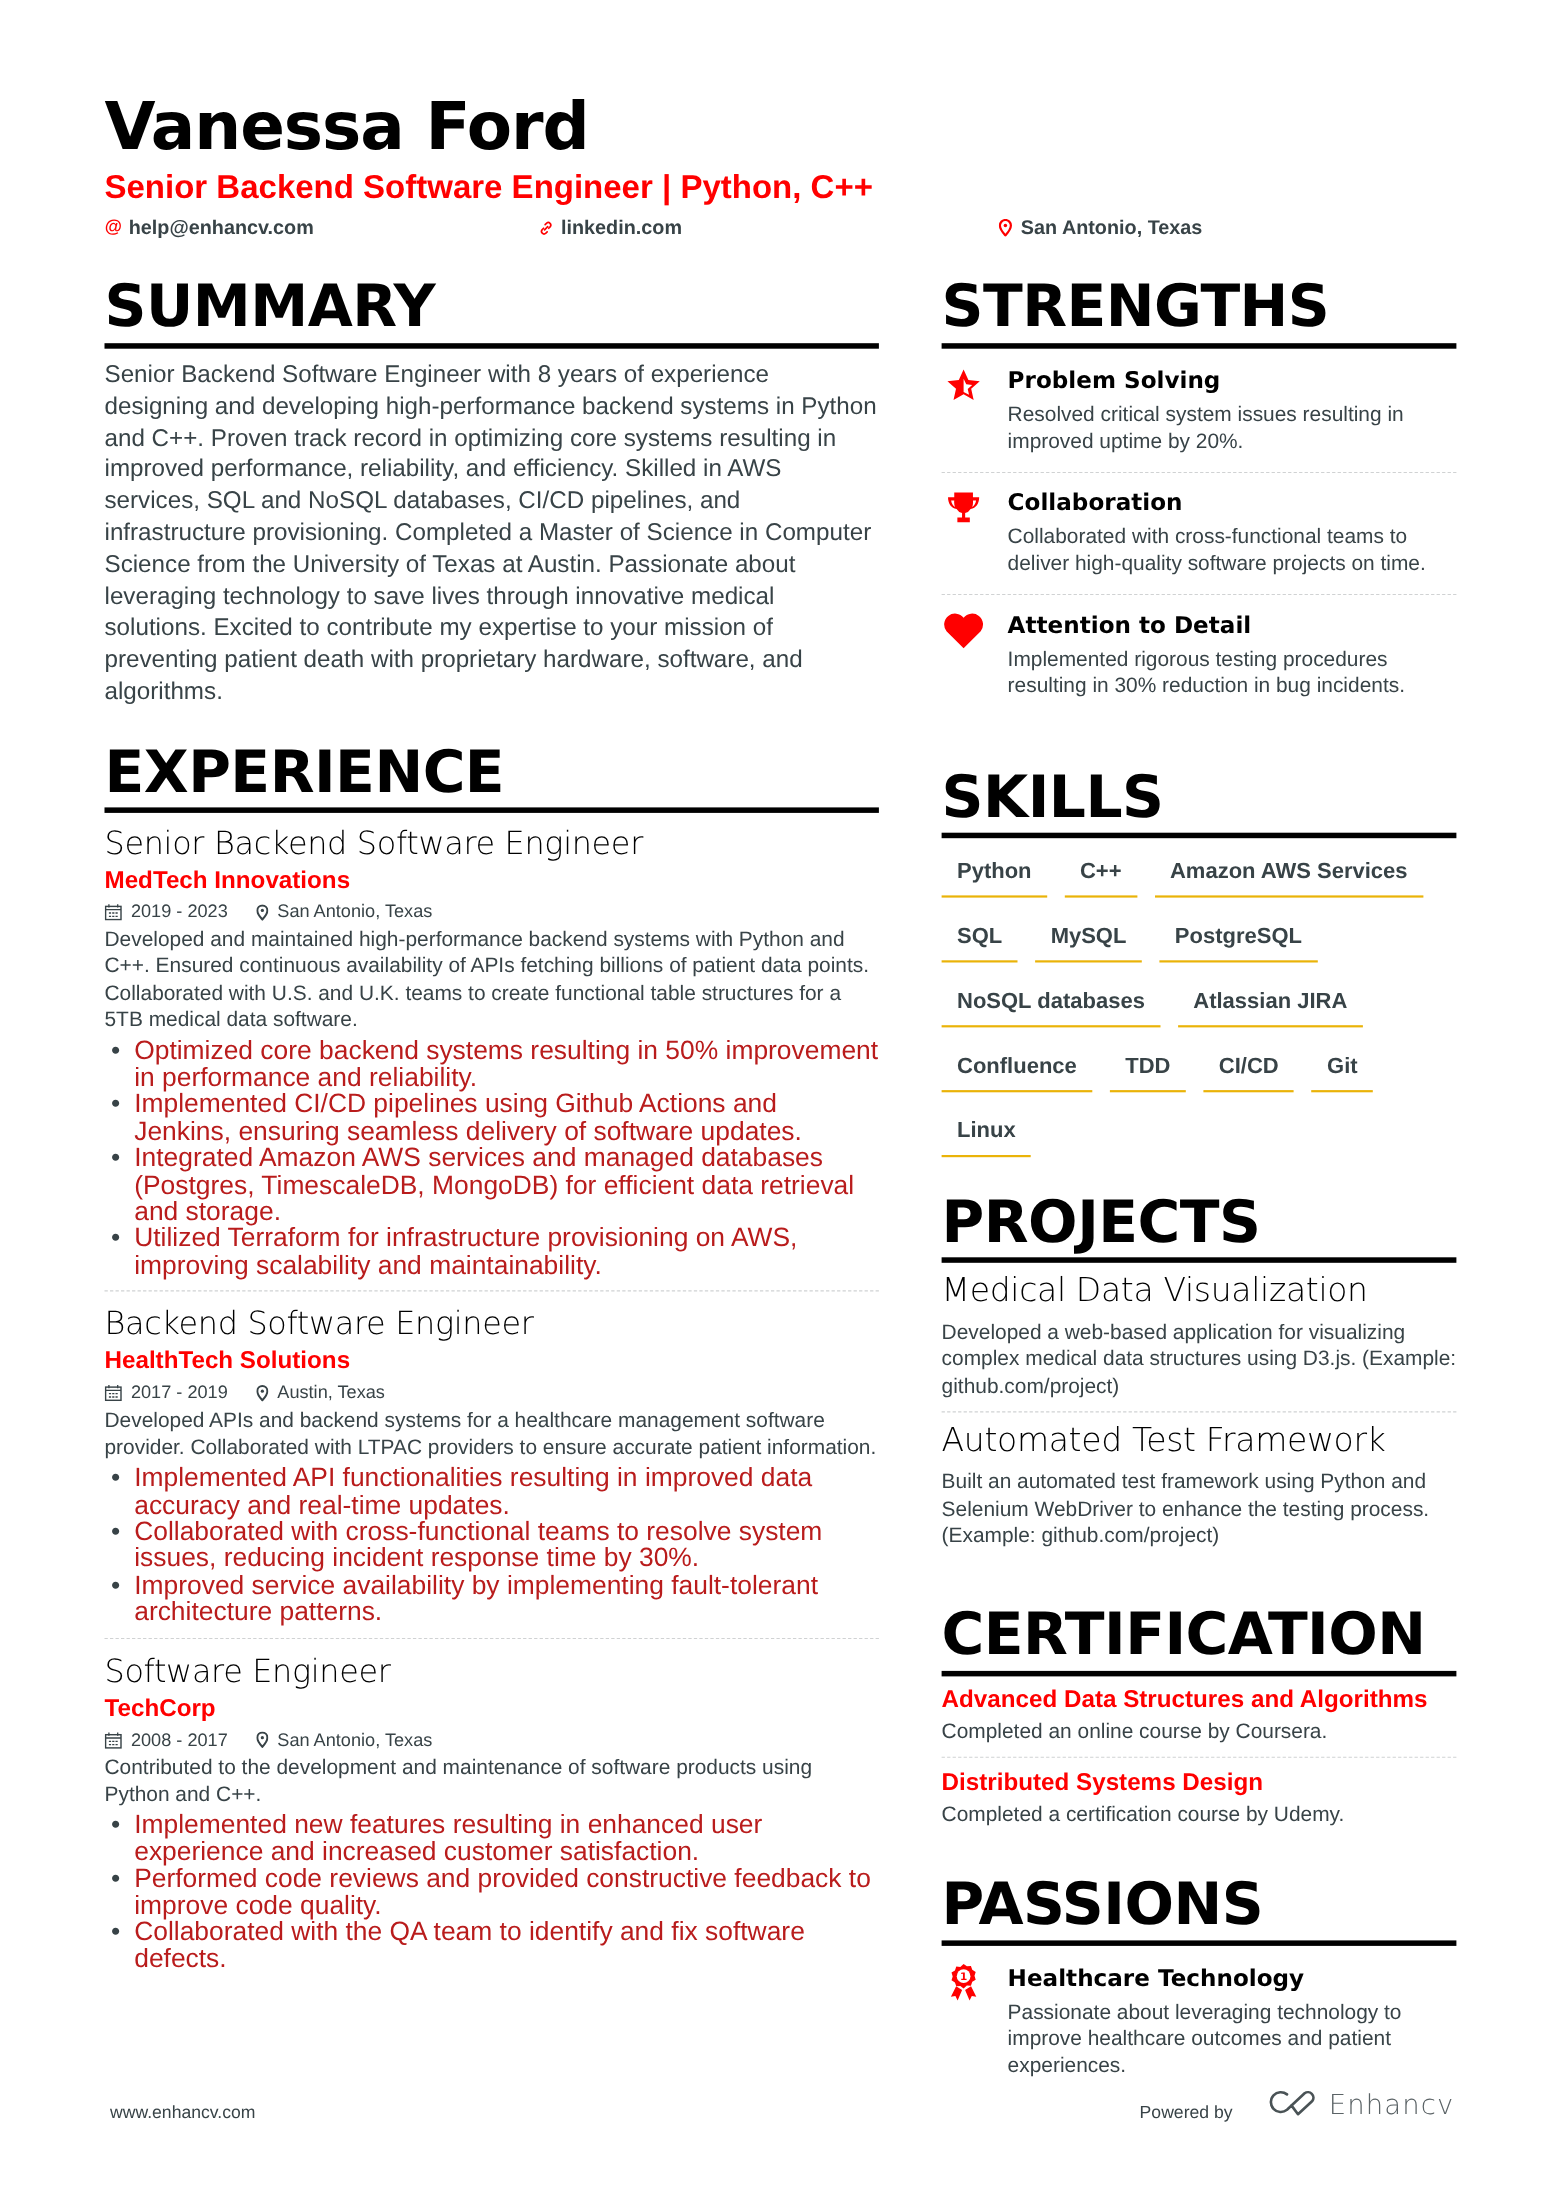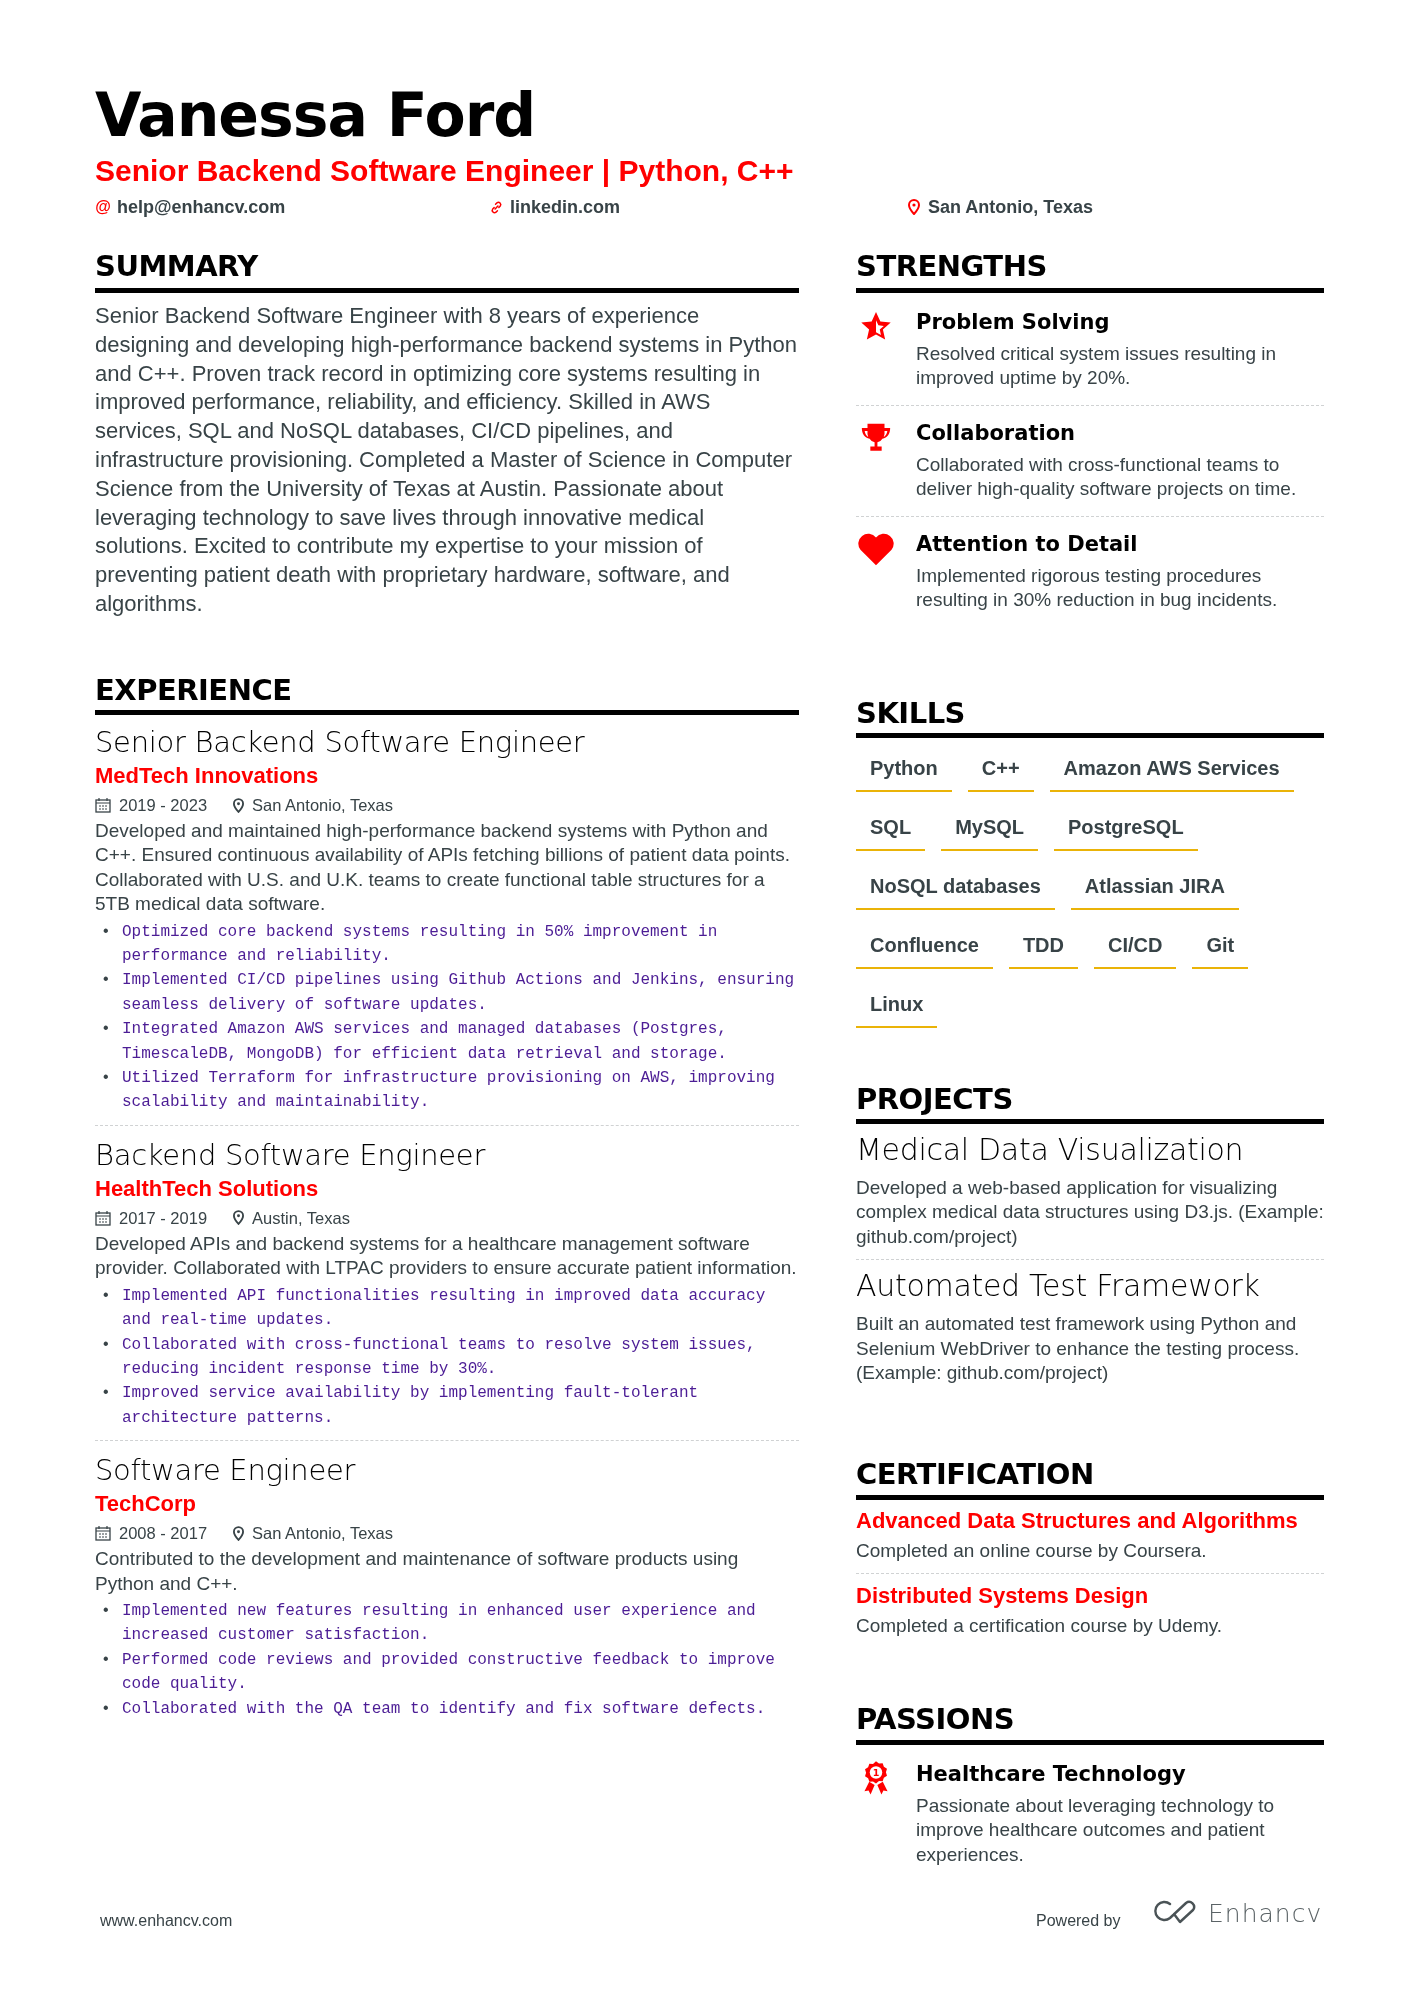--- a/index.html
+++ b/index.html
@@ -5,35 +5,35 @@
   * { box-sizing: border-box; margin: 0; padding: 0; }
   html, body { width: 1410px; height: 1995px; background: #ffffff; overflow: hidden; }
   body { position: relative; font-family: "Liberation Sans", sans-serif; color: #384347; }
 
   .abs { position: absolute; }
   .name { left: 95px; top: 82px; font-family: "DejaVu Sans", sans-serif; font-weight: bold; font-size: 60px; letter-spacing: -1px; color: #000; line-height: 1.1; }
   .role { left: 95px; top: 154px; font-family: "Liberation Sans", sans-serif; font-weight: bold; font-size: 30px; color: #ff0000; line-height: 1.15; }
   .contact { top: 196px; font-size: 18px; font-weight: bold; color: #384347; display: flex; align-items: center; gap: 6px; line-height: 22px; }
   .contact .ic { color: #ff0000; font-size: 16px; width: 16px; display: inline-flex; align-items: center; justify-content: center; }
 
-  .sec-h { font-family: "DejaVu Sans", sans-serif; font-weight: bold; font-size: 29px; color: #000; line-height: 1; letter-spacing: -0.5px; }
+  .sec-h { font-family: "DejaVu Sans", sans-serif; font-weight: bold; font-size: 53px; color: #000; line-height: 1; letter-spacing: -0.5px; }
   .rule { height: 5px; background: #000; }
   .left-col { left: 95px; width: 704px; }
   .right-col { left: 856px; width: 468px; }
 
   .summary-text { font-size: 22px; line-height: 28.8px; color: #384347; }
 
   .job-title { font-family: "DejaVu Sans", sans-serif; font-weight: 300; font-size: 29px; color: #000; line-height: 38px; letter-spacing: -0.3px; }
   .company { font-weight: bold; font-size: 22px; color: #ff0000; line-height: 30px; }
   .meta { font-size: 16.5px; color: #384347; line-height: 28px; display: flex; align-items: center; }
   .meta .mi { display: inline-flex; align-items: center; margin-right: 8px; }
   .meta .gap { width: 26px; }
   .job-desc { font-size: 19px; line-height: 24.4px; color: #384347; }
   .bullets { list-style: none; margin-top: 3px; }
-  .bullets li { position: relative; padding-left: 27px; font-size: 16px; line-height: 24.4px; color: #4c1d95; font-family: Liberation Mono, monospace; }
+  .bullets li { position: relative; padding-left: 27px; font-size: 24px; line-height: 24.4px; color: #b91c1c; }
   .bullets li::before { content: "•"; position: absolute; left: 6px; top: 0; color: #384347; }
   .dash { border-top: 1.5px dashed #d0d2d3; }
 
   .str-item { position: relative; padding-left: 60px; }
   .str-icon { position: absolute; left: 0; top: 0; width: 40px; height: 40px; display: flex; align-items: center; justify-content: center; }
   .str-title { font-family: "DejaVu Sans", sans-serif; font-weight: bold; font-size: 21px; color: #000; line-height: 30px; }
   .str-desc { font-size: 19px; line-height: 24.4px; color: #384347; margin-top: 5px; }
 
   .skills { display: flex; flex-wrap: wrap; column-gap: 16px; row-gap: 19px; }
   .skill { font-weight: bold; font-size: 20px; color: #384347; padding: 4px 14px 10px 14px; border-bottom: 2px solid #eab308; line-height: 24px; }

